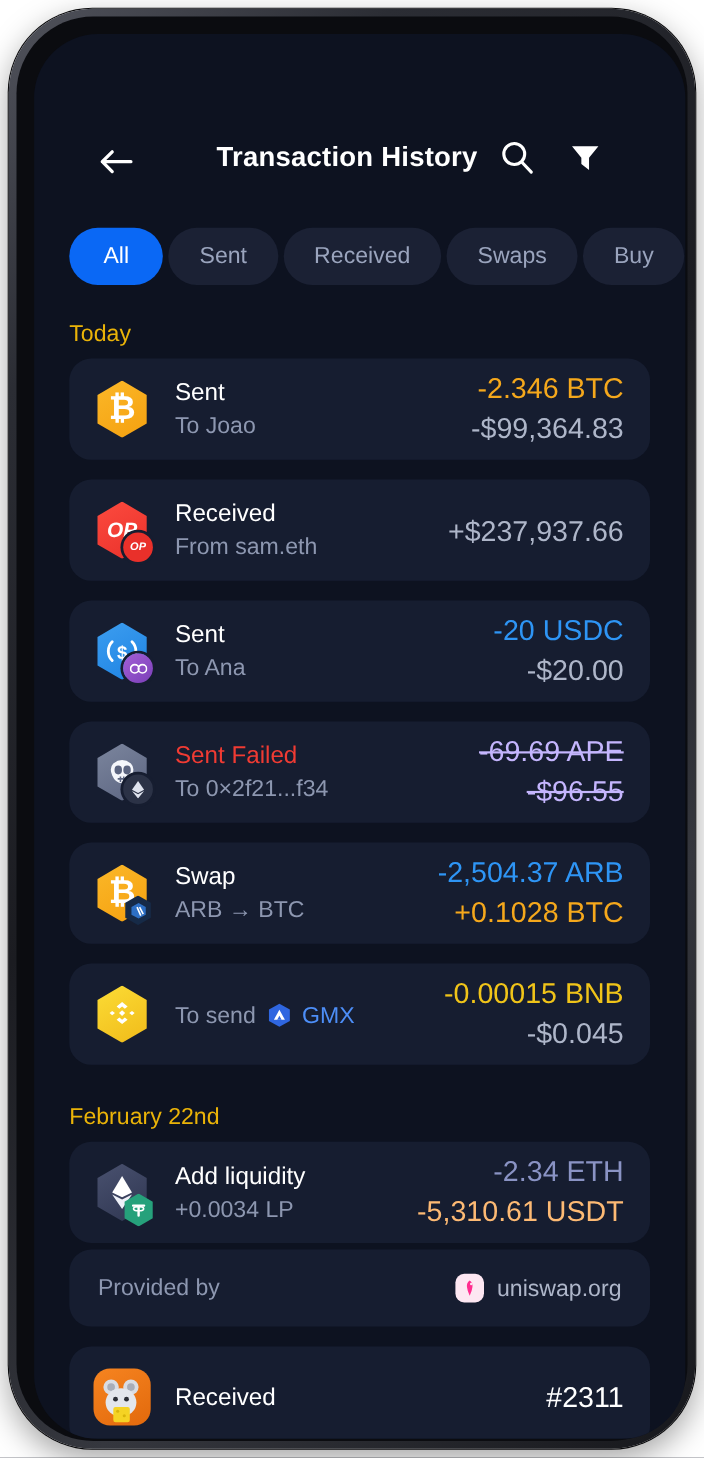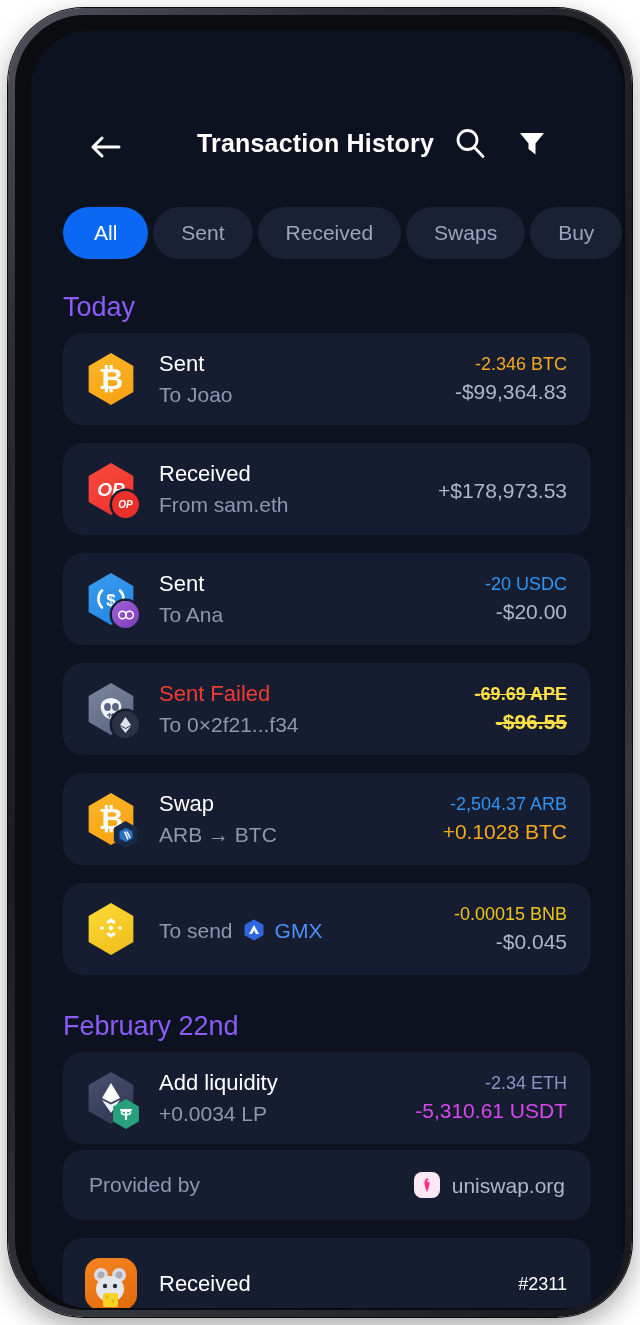--- a/index.html
+++ b/index.html
@@ -203,22 +203,22 @@
 
   
   .tx-list {
     position: absolute;
     left: 0; top: 243px;
     width: 592px;
     bottom: 0;
     overflow: hidden;
   }
   .section-label {
-    color: #8b5cf6;
-    font-size: 27px;
+    color: #eab308;
+    font-size: 21px;
     padding: 18px 0 10px 32px;
   }
   .tx-card {
     margin: 0 32px 18px 32px;
     background: #161d30;
     border-radius: 20px;
     height: 92px;
     display: flex;
     align-items: center;
     padding: 0 24px 0 22px;
@@ -250,33 +250,33 @@
     align-items: center;
     gap: 8px;
     white-space: nowrap;
   }
   .tx-amounts {
     text-align: right;
     flex: 0 0 auto;
     padding-left: 10px;
   }
   .amt-primary {
-    font-size: 18px;
+    font-size: 26px;
     font-weight: 500;
     line-height: 1.25;
     white-space: nowrap;
   }
   .amt-secondary {
-    font-size: 21px;
+    font-size: 26px;
     line-height: 1.3;
     margin-top: 3px;
     color: #aeb6c9;
     white-space: nowrap;
   }
-  .strike { text-decoration: line-through; color: #fde047; font-weight: bold; }
+  .strike { text-decoration: line-through; color: #c4b5fd; font-weight: normal; }
 
   .provider-card {
     margin: 0 32px 18px 32px;
     background: #161d30;
     border-radius: 20px;
     height: 70px;
     display: flex;
     align-items: center;
     justify-content: space-between;
     padding: 0 26px 0 26px;
@@ -423,21 +423,21 @@
               </div>
             <div class="badge badge-op">
                 <span style="font-style:italic;">OP</span>
               </div>
           </div>
           <div class="tx-texts">
             <div class="tx-title">Received</div>
             <div class="tx-sub">From sam.eth</div>
           </div>
           <div class="tx-amounts">
-            <div class="amt-secondary">+$178,973.53</div>
+            <div class="amt-secondary">+$237,937.66</div>
           </div>
         </div>
 
         <div class="tx-card">
           <div class="tx-icon-wrap">
             <div class="hex hex-usdc">
               <svg width="34" height="34" viewBox="0 0 34 34">
                 <path d="M8 8.5 A12 12 0 0 0 8 25.5" stroke="#fff" stroke-width="2.6" fill="none" stroke-linecap="round"></path>
                 <path d="M26 8.5 A12 12 0 0 1 26 25.5" stroke="#fff" stroke-width="2.6" fill="none" stroke-linecap="round"></path>
                 <text x="17" y="24" font-size="17" font-weight="bold" fill="#fff" text-anchor="middle" font-family="Liberation Sans, sans-serif">$</text>
@@ -556,21 +556,21 @@
                   <ellipse cx="9" cy="7.8" rx="4.6" ry="1.9" stroke="#fff" stroke-width="1.5" fill="none"></ellipse>
                 </svg>
             </div>
           </div>
           <div class="tx-texts">
             <div class="tx-title">Add liquidity</div>
             <div class="tx-sub">+0.0034 LP</div>
           </div>
           <div class="tx-amounts">
             <div class="amt-primary" style="color:#8a93c4;">-2.34 ETH</div>
-            <div class="amt-secondary" style="color:#d946ef;">-5,310.61 USDT</div>
+            <div class="amt-secondary" style="color:#fdba74;">-5,310.61 USDT</div>
           </div>
         </div>
 
         <div class="provider-card">
           <span class="provider-label">Provided by</span>
           <span class="provider-right">
             <span class="uniswap-mark">
               <svg width="18" height="18" viewBox="0 0 18 18">
                   <path d="M9 2 Q12 4 11.5 8 Q11 12 9 16 Q7 12 6.5 8 Q6 4 9 2 Z" fill="#ff2d8f"></path>
                   <circle cx="10.4" cy="5.2" r="1.1" fill="#fde7f2"></circle>

